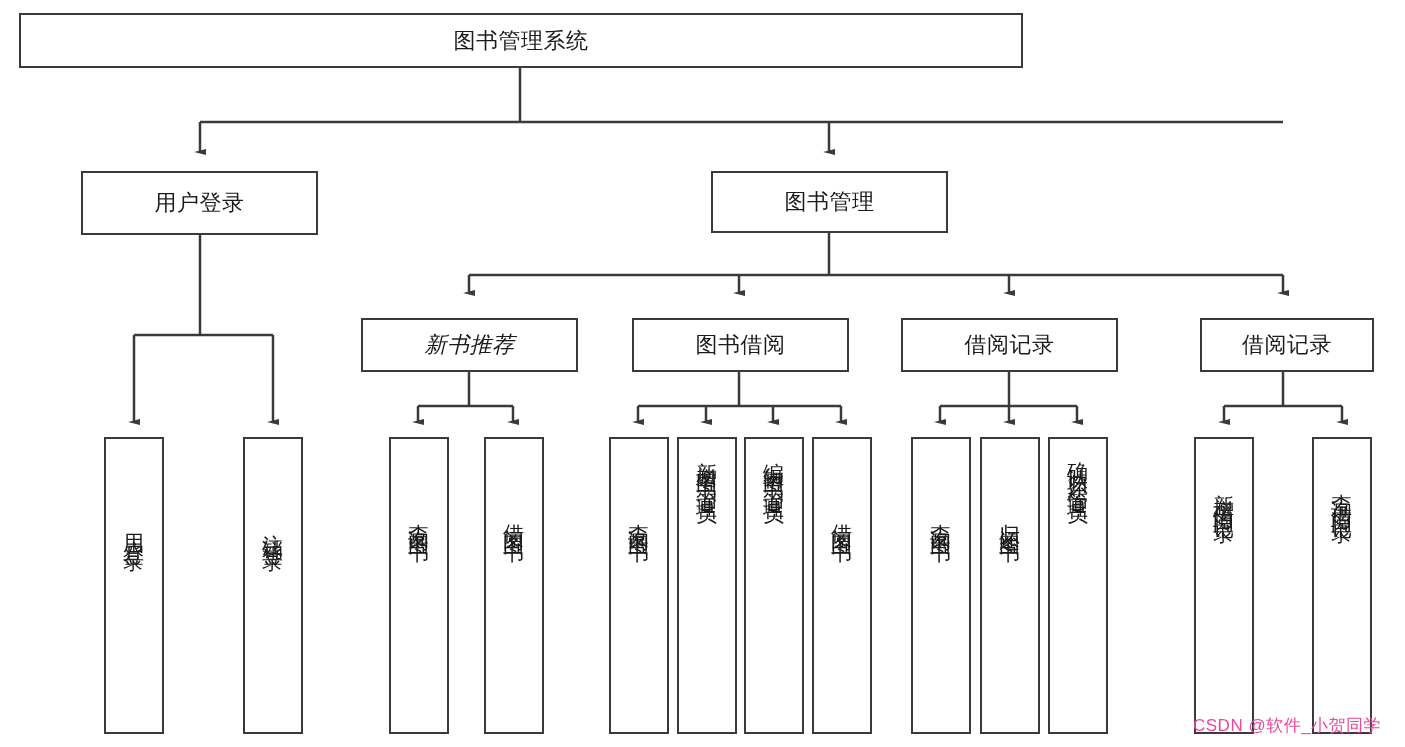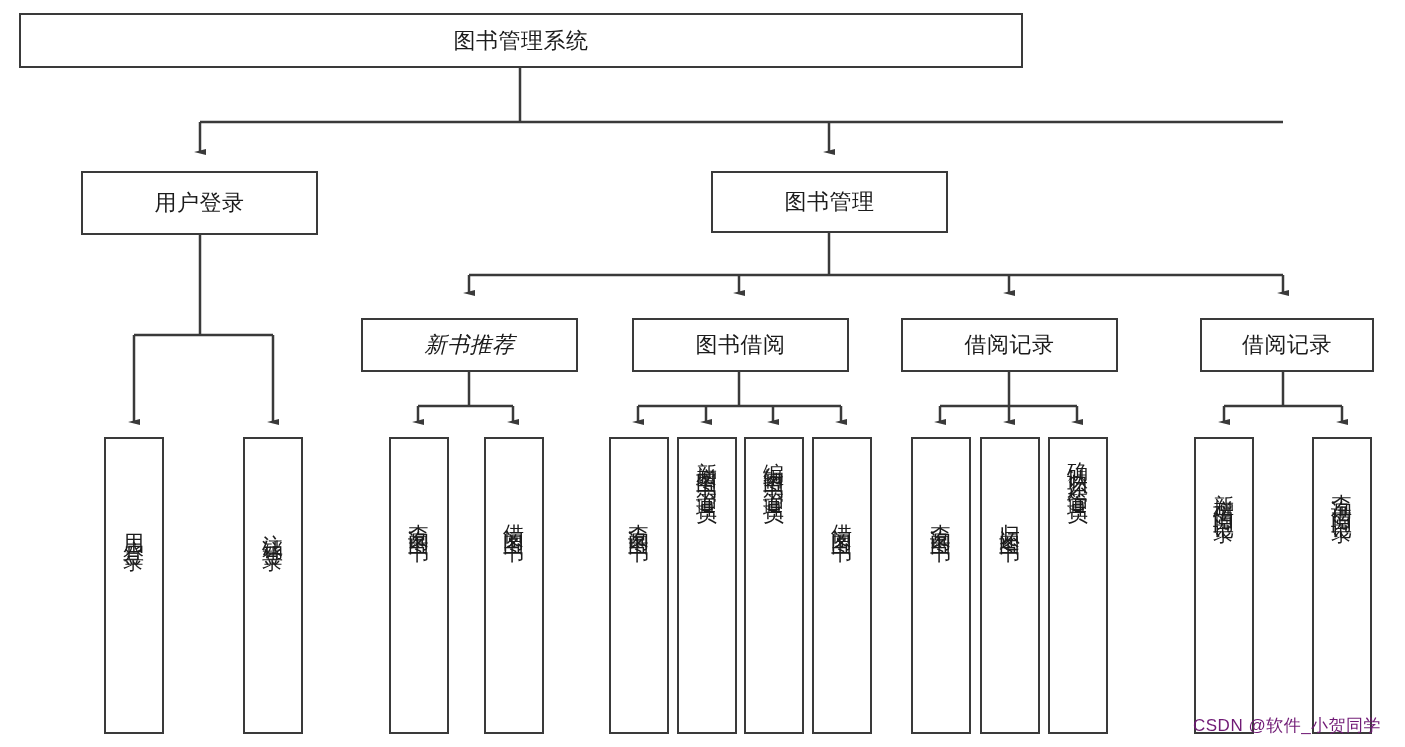--- a/index.html
+++ b/index.html
@@ -50,21 +50,21 @@
     writing-mode: vertical-rl;
     text-orientation: upright;
     font-size: 21px;
     letter-spacing: 6px;
     line-height: 1;
     white-space: nowrap;
   }
   .watermark {
     position: absolute;
     font-size: 17px;
-    color: #701a75;
+    color: #ec4899;
     white-space: nowrap;
     letter-spacing: 0.5px;
   }
 </style>
 </head>
 <body>
 
 <div id="canvas">
 
   <svg class="wires" viewBox="0 0 1405 747" xmlns="http://www.w3.org/2000/svg">

